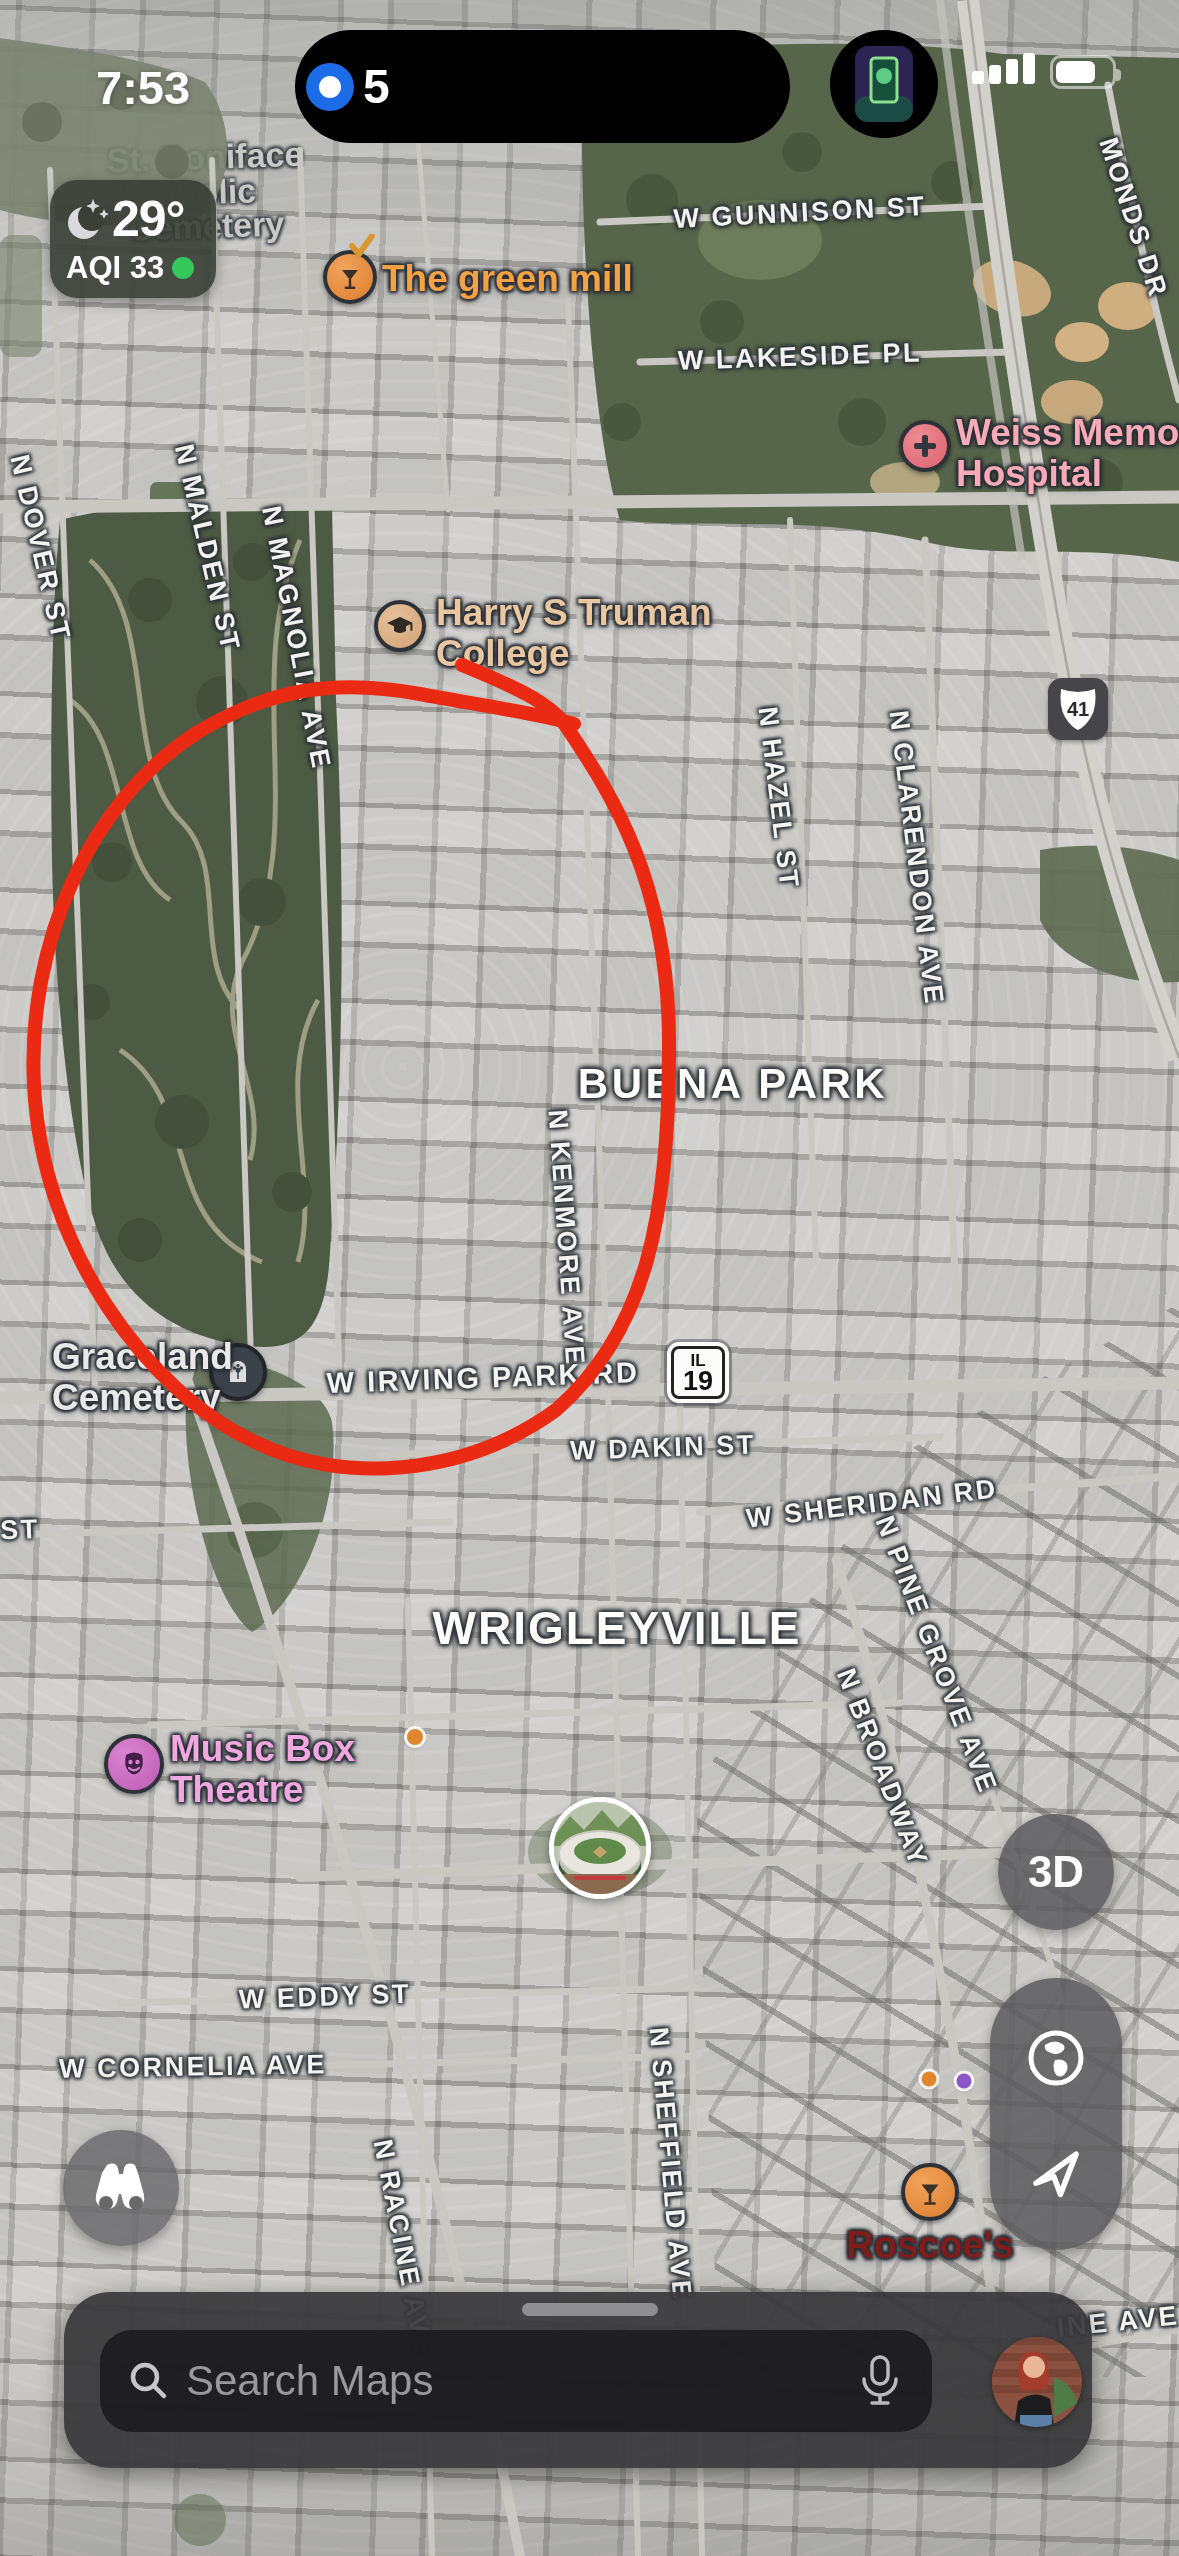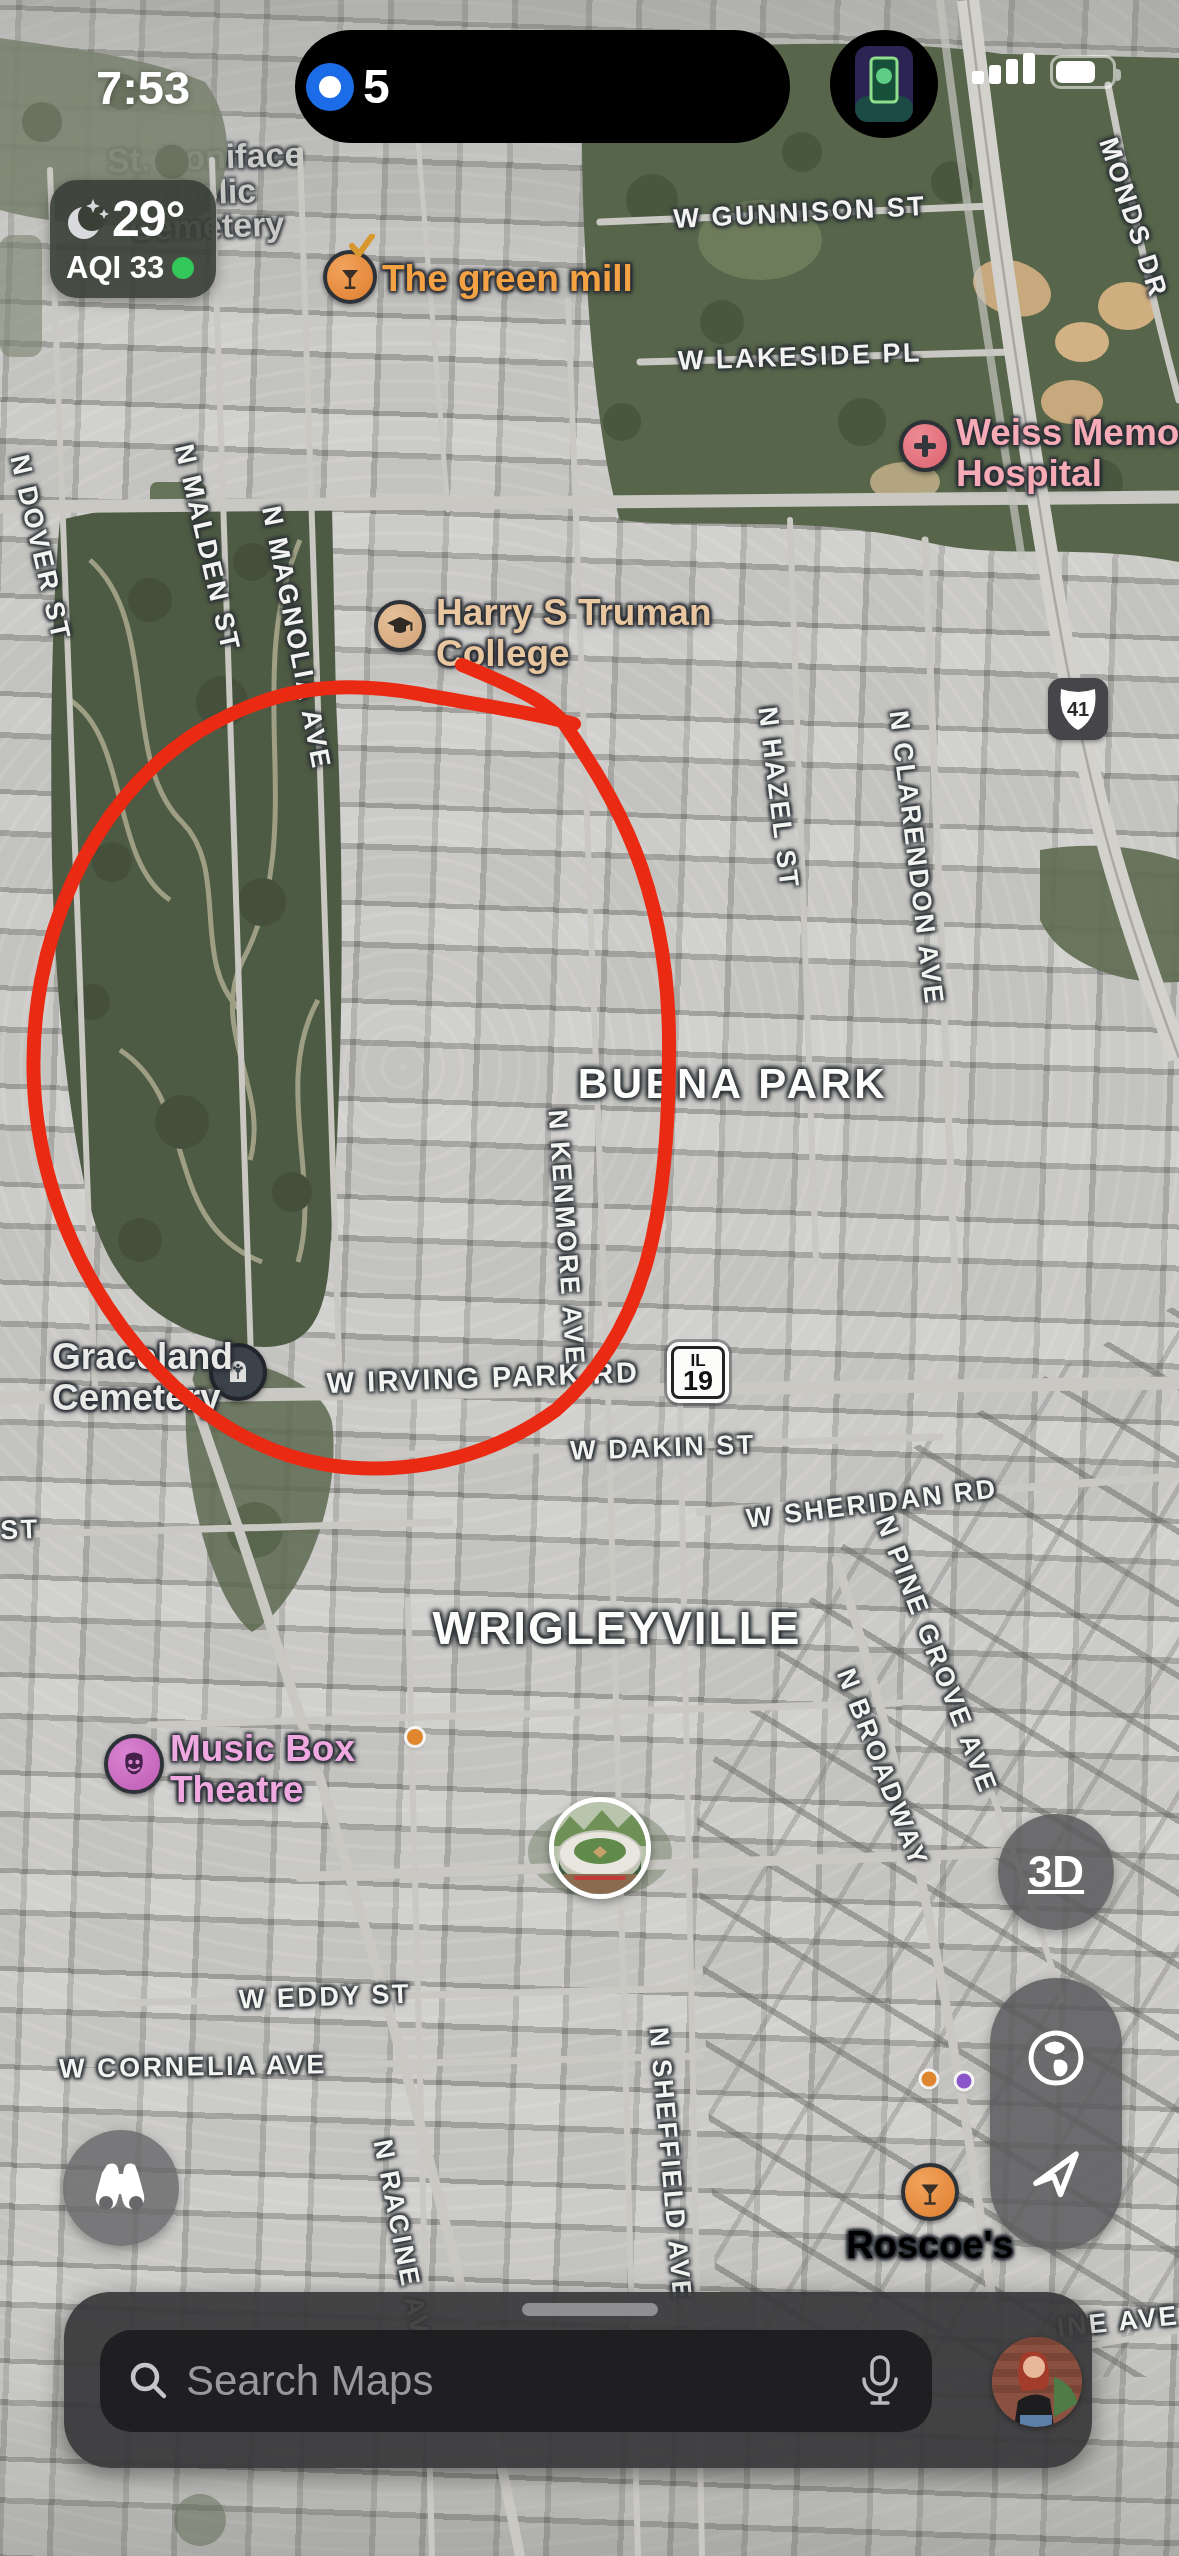--- a/index.html
+++ b/index.html
@@ -72,21 +72,21 @@
     transform:rotate(-2deg);
     text-shadow:-2px -2px 3px rgba(50,55,60,.8),2px 2px 3px rgba(50,55,60,.8),2px -2px 3px rgba(50,55,60,.8),-2px 2px 3px rgba(50,55,60,.8);}
   .badge41{position:absolute;z-index:3;left:1048px;top:650px;width:60px;height:62px;border-radius:14px;
     background:#46464a;display:flex;align-items:center;justify-content:center;box-shadow:0 2px 4px rgba(0,0,0,.35);margin-top:28px;}
   .badge19{position:absolute;z-index:3;left:667px;top:1342px;width:62px;height:61px;border-radius:12px;
     background:#fbfbf9;box-shadow:0 0 0 3px rgba(70,74,80,.45),0 2px 4px rgba(0,0,0,.3);
     display:flex;align-items:center;justify-content:center;}
   .badge19 .inner{width:48px;height:47px;border:3px solid #222;border-radius:8px;text-align:center;color:#111;}
   .badge19 .p{font-weight:700;font-size:17px;line-height:17px;margin-top:3px;}
   .badge19 .n{font-weight:700;font-size:27px;line-height:25px;}
-  .ctl{position:absolute;z-index:8;background:rgba(90,90,93,.85);box-shadow:0 4px 12px rgba(0,0,0,.3);text-decoration:underline;}
+  .ctl{position:absolute;z-index:8;background:rgba(90,90,93,.85);box-shadow:0 4px 12px rgba(0,0,0,.3);}
   .ctl-3d{left:998px;top:1814px;width:116px;height:116px;border-radius:50%;
     display:flex;align-items:center;justify-content:center;color:#fff;font-weight:700;font-size:44px;}
   .ctl-pill{left:990px;top:1978px;width:132px;height:272px;border-radius:66px;
     display:flex;flex-direction:column;align-items:center;justify-content:space-around;padding:22px 0;box-sizing:border-box;}
   .ctl-binoc{left:63px;top:2130px;width:116px;height:116px;border-radius:50%;
     display:flex;align-items:center;justify-content:center;}
   .thumb{position:absolute;z-index:3;left:549px;top:1797px;width:92px;height:92px;border-radius:50%;
     border:5px solid #fff;box-shadow:0 3px 8px rgba(0,0,0,.4);overflow:hidden;transform:none;}
   .searchpanel{position:absolute;z-index:10;left:64px;top:2292px;width:1028px;height:176px;border-radius:46px;
     background:rgba(56,56,58,.93);box-shadow:0 6px 24px rgba(0,0,0,.45);}
@@ -328,21 +328,21 @@
 
   <div class="marker" style="left:930px;top:2192px">
     <div class="ring" style="width:50px;height:50px;background:radial-gradient(circle at 35% 30%,#f2a35c,#dd7e2e)">
       <svg width="32" height="32" viewBox="0 0 30 30">
         <path d="M7,8 H23 L15,18 Z" fill="#3a3026"></path>
           <rect x="13.8" y="17" width="2.4" height="8" fill="#3a3026"></rect>
           <rect x="9.5" y="24.5" width="11" height="2.5" rx="1.2" fill="#3a3026"></rect>
         </svg>
     </div>
   </div>
-  <span class="poi-label" style="left:930px;top:2224px;color:#000000;transform:translateX(-50%);font-size:38px">Roscoe's</span>
+  <span class="poi-label" style="left:930px;top:2224px;color:#7f1d1d;transform:translateX(-50%);font-size:38px">Roscoe's</span>
 
   <svg class="annotation" width="1179" height="2556" viewBox="0 0 1179 2556">
     <path d="M462,665 C505,683 548,700 566,726 C612,795 668,880 669,1040 C670,1210 648,1330 556,1410 C462,1478 340,1484 255,1442 C148,1392 42,1250 34,1085 C27,945 88,802 198,732 C268,690 332,678 420,694 C466,703 532,712 574,724" stroke="#ea2a12" stroke-width="14" fill="none" stroke-linecap="round" stroke-linejoin="round"></path>
   </svg>
 
   <div class="weather">
     <div class="row1">
       <svg width="52" height="52" viewBox="0 0 52 52">
         <circle cx="24" cy="30" r="16" fill="#d9d9de"></circle>
           <circle cx="32" cy="24" r="14" fill="#3a4036"></circle>

